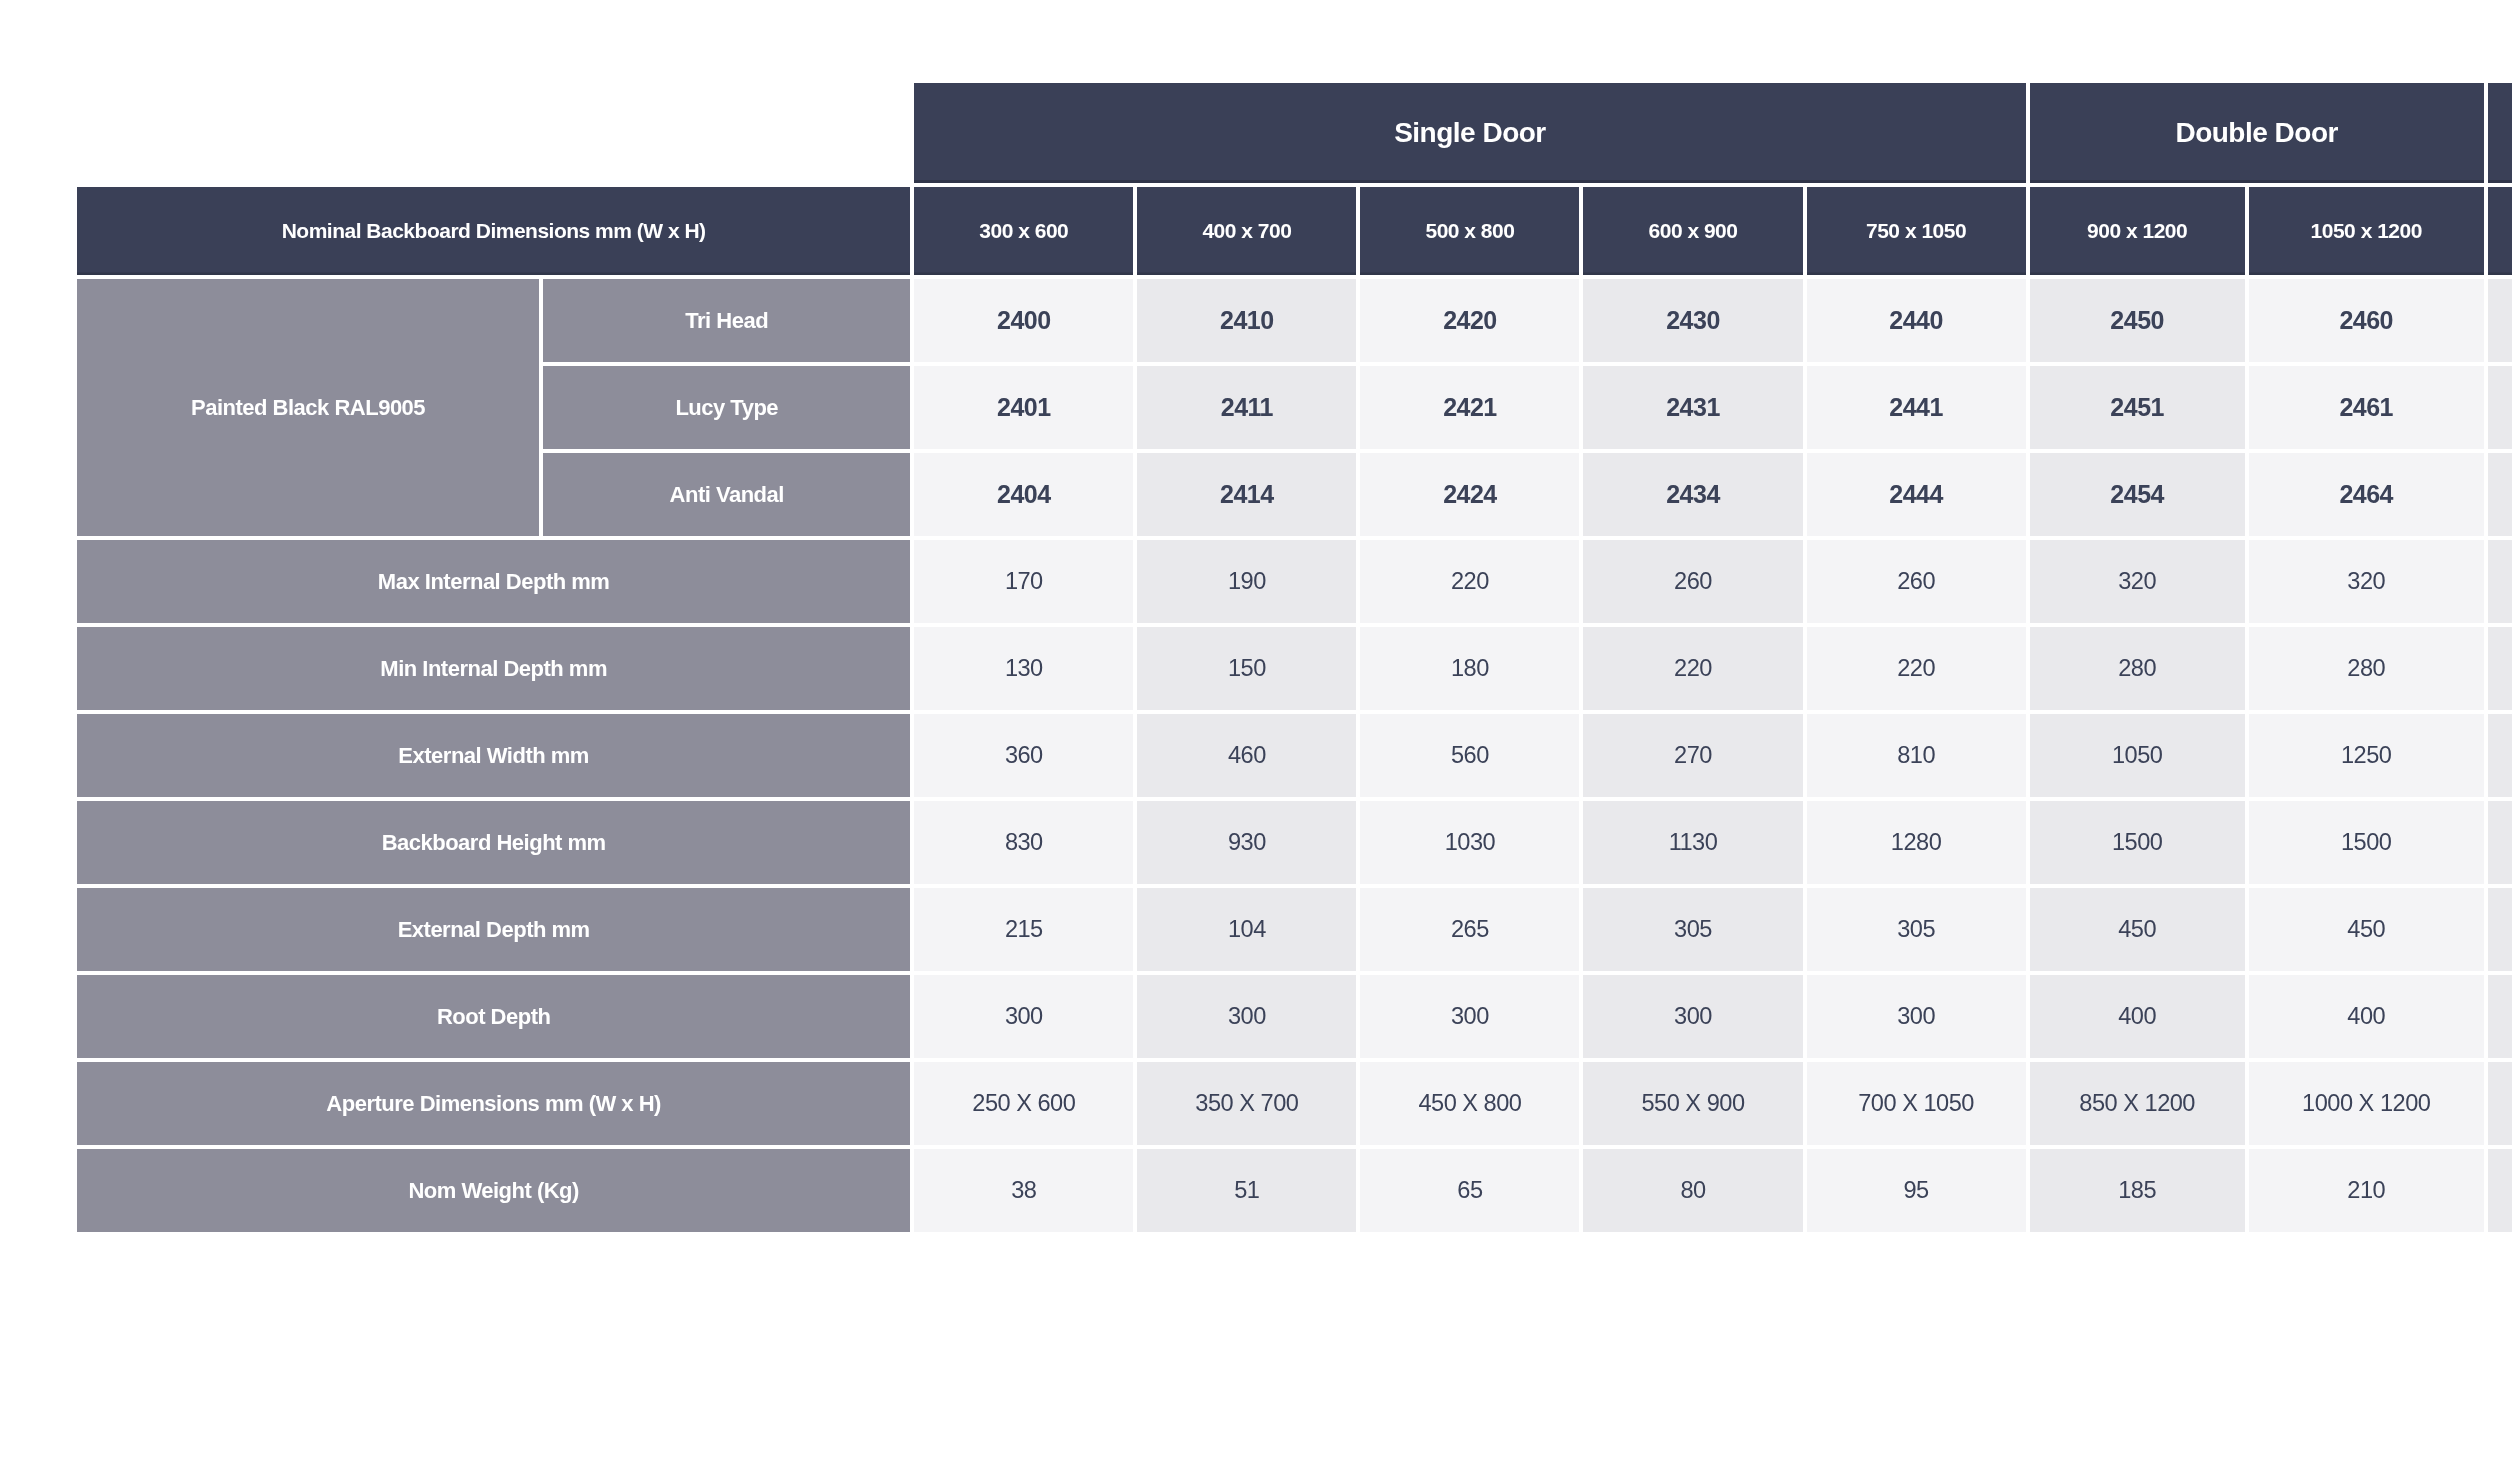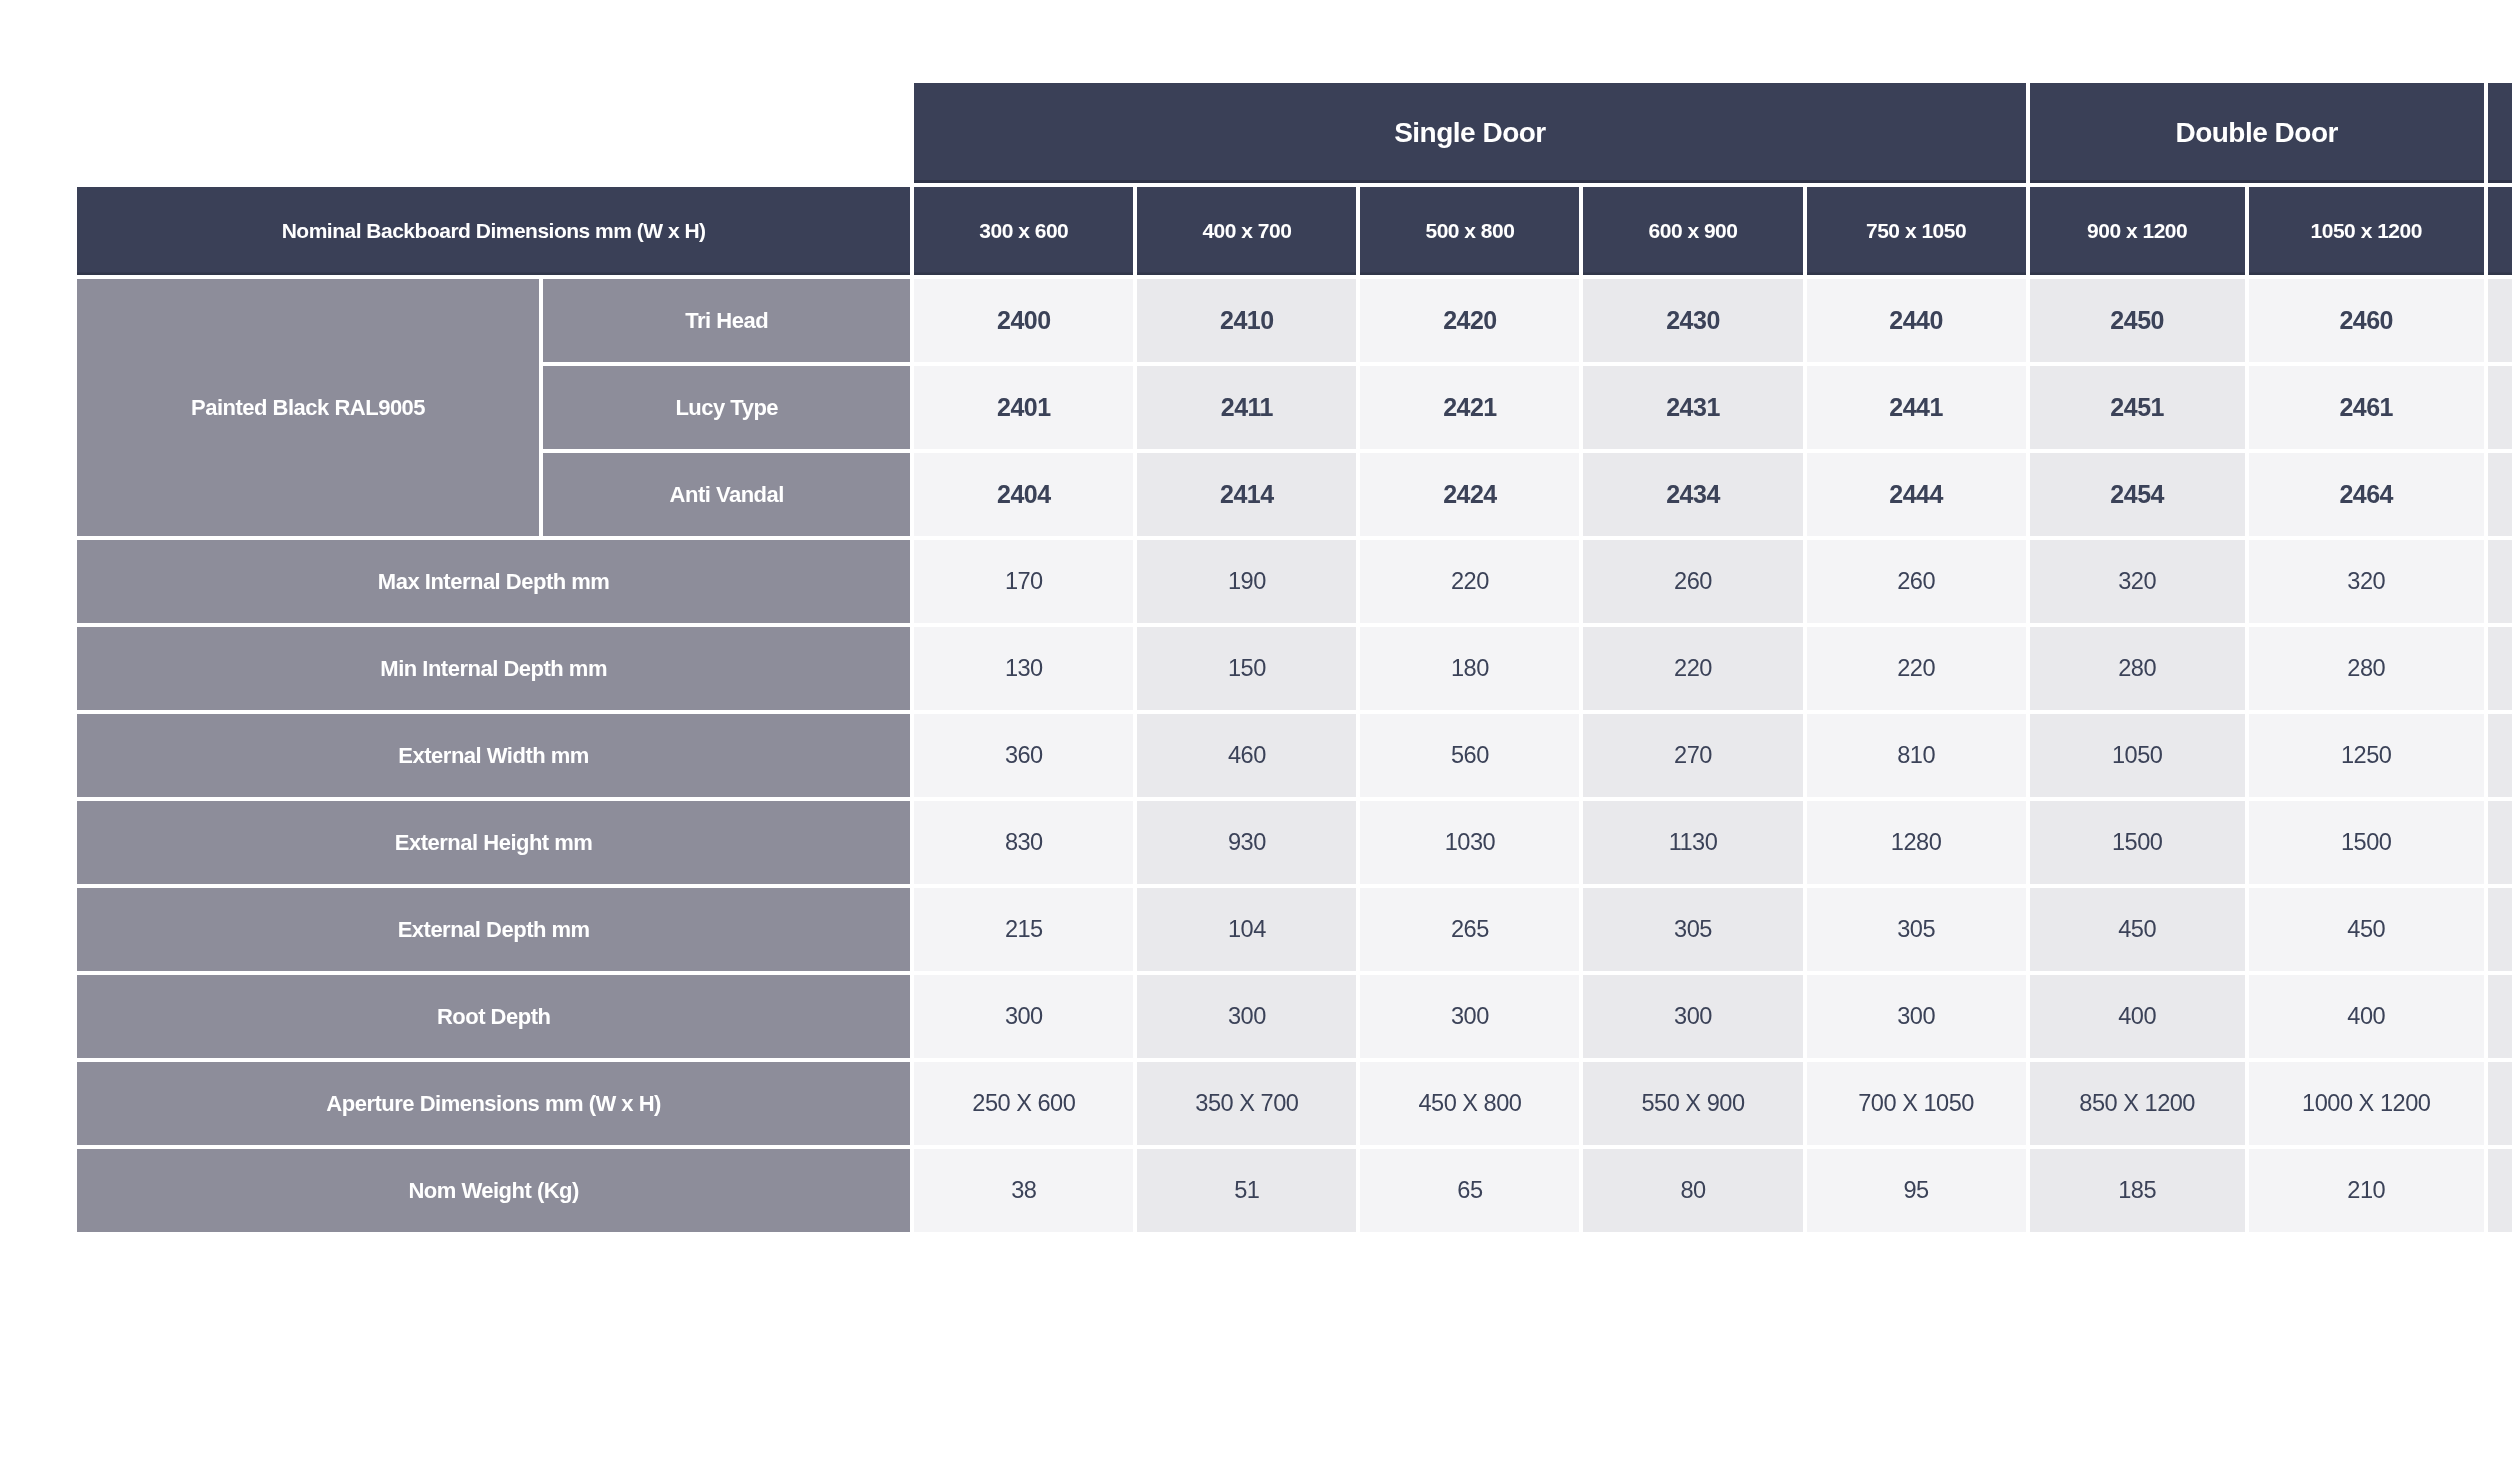--- a/index.html
+++ b/index.html
@@ -160,21 +160,21 @@
     <td class="val alt">460</td>
     <td class="val">560</td>
     <td class="val alt">270</td>
     <td class="val">810</td>
     <td class="val alt">1050</td>
     <td class="val">1250</td>
     <td class="val alt">190</td>
   </tr>
 
   <tr class="r-data">
-    <td class="rl" colspan="2">External Height mm</td>
+    <td class="rl" colspan="2">Backboard Height mm</td>
     <td class="val">830</td>
     <td class="val alt">930</td>
     <td class="val">1030</td>
     <td class="val alt">1130</td>
     <td class="val">1280</td>
     <td class="val alt">1500</td>
     <td class="val">1500</td>
     <td class="val alt">765</td>
   </tr>
 

